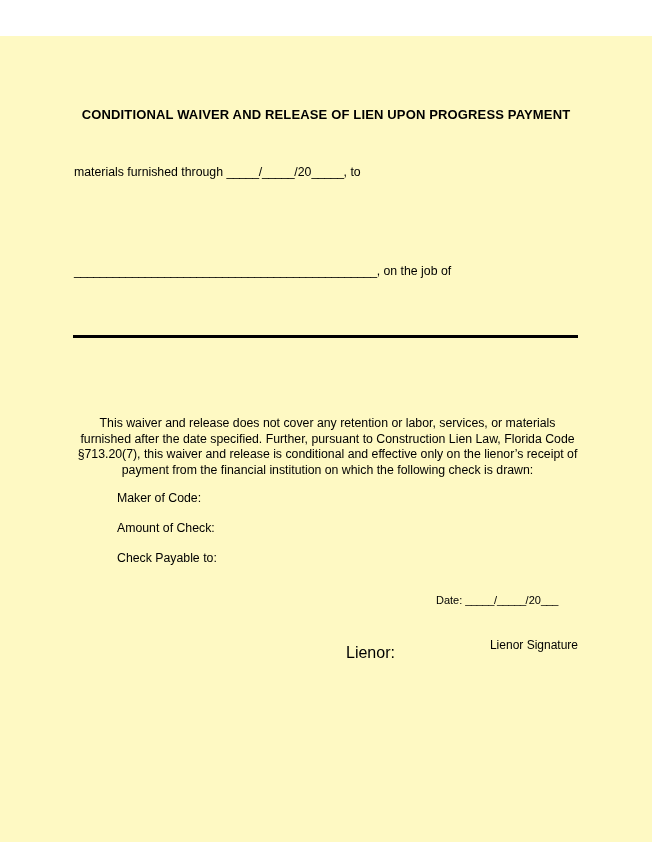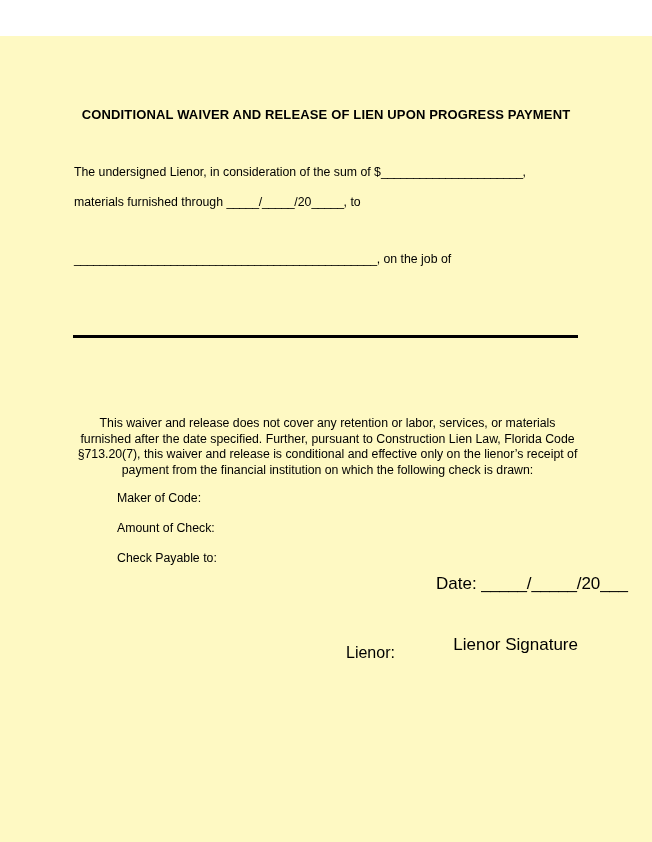--- a/index.html
+++ b/index.html
@@ -55,21 +55,21 @@
   }
 
   
   .fill-row {
     position: absolute;
     left: 74px;
     font-size: 12.3px;
     line-height: 16px;
     white-space: nowrap;
   }
-  .fill-row-a { top: 215px; }
+  .fill-row-a { top: 227px; }
   .fill-row-b { top: 245px; }
 
   
   .heavy-rule {
     position: absolute;
     left: 73px;
     top: 299px;
     width: 505px;
     height: 3px;
     background: #000000;
@@ -109,22 +109,22 @@
     white-space: nowrap;
   }
   .check-label-1 { top: 454px; }
   .check-label-2 { top: 484px; }
   .check-label-3 { top: 514px; text-align: center; }
 
   
   .date-line {
     position: absolute;
     left: 436px;
-    top: 540px;
-    font-size: 17px;
+    top: 556px;
+    font-size: 11px;
     line-height: 16px;
     white-space: nowrap;
   }
 
   
   .sig-rule {
     position: absolute;
     left: 320px;
     top: 585px;
     width: 258px;
@@ -133,21 +133,21 @@
     overflow: hidden;
     white-space: nowrap;
     letter-spacing: -0.4px;
   }
   .sig-caption {
     position: absolute;
     left: 320px;
     top: 601px;
     width: 258px;
     text-align: right;
-    font-size: 17px;
+    font-size: 12px;
     line-height: 16px;
     white-space: nowrap;
   }
 
   
   .lienor-label {
     position: absolute;
     left: 346px;
     top: 609px;
     font-size: 16px;
@@ -169,21 +169,20 @@
   .lienor-rule-3 { top: 725px; }
 </style>
 </head>
 <body>
 
 <div class="page">
 
   <div class="doc-title">CONDITIONAL WAIVER AND RELEASE OF LIEN UPON PROGRESS PAYMENT</div>
 
   <div class="intro">
-    <div class="ln"><span>The undersigned Lienor, in consideration of the sum of $</span><span class="blank">______________________</span><span>,</span></div>
     <div class="ln"><span>materials furnished through </span><span class="blank">_____</span><span>/</span><span class="blank">_____</span><span>/20</span><span class="blank">_____</span><span>, to</span></div>
   </div>
 
   <div class="fill-row fill-row-a"><span class="blank">_______________________________________________</span><span>, on the job of</span></div>
 
 
   <div class="heavy-rule"></div>
 
   <div class="wide-blank wide-blank-1">______________________________________________________________________________</div>
   <div class="wide-blank wide-blank-2">______________________________________________________________________________</div>

